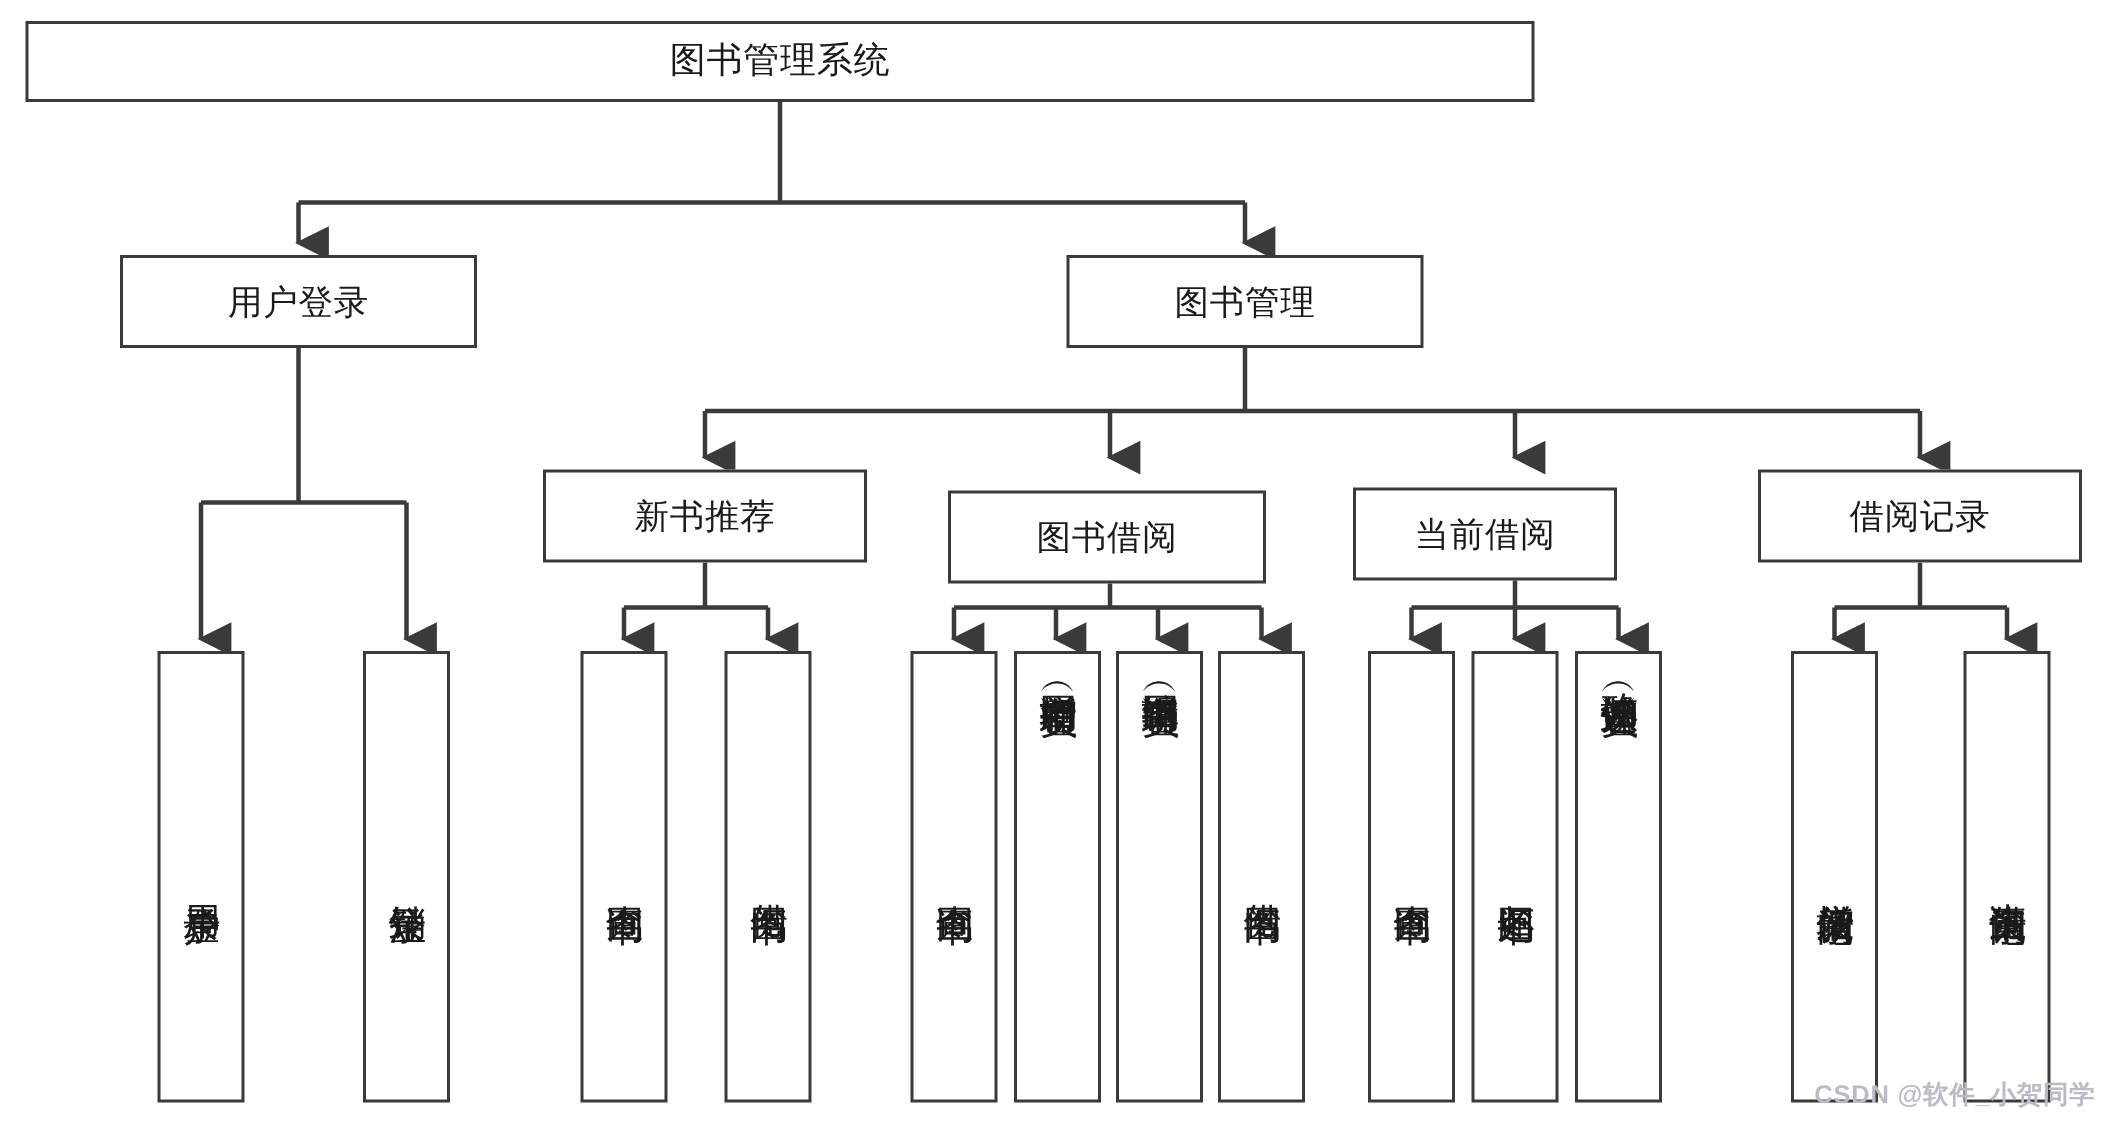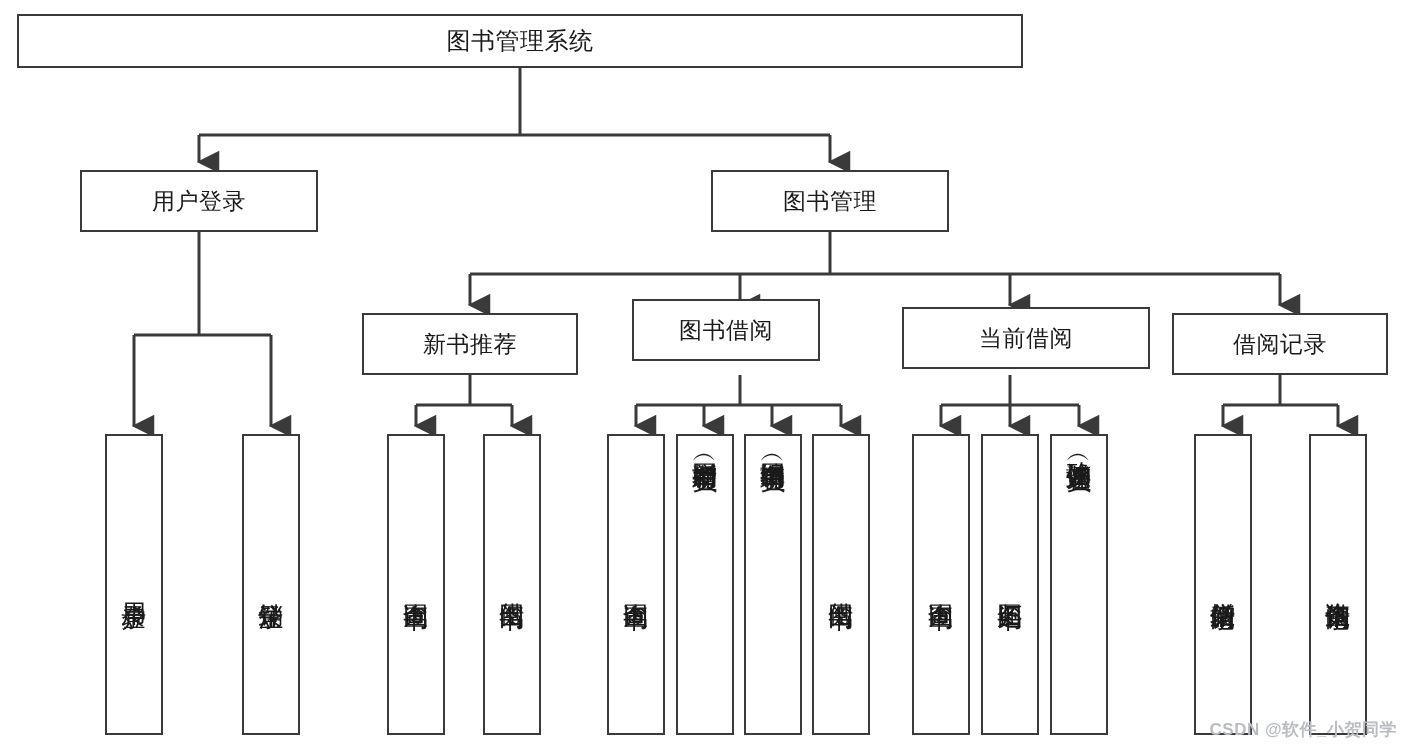--- a/index.html
+++ b/index.html
@@ -138,24 +138,24 @@
   <div class="node horiz" style="left:80px; top:170px; width:238px; height:62px;">
     <span class="label">用户登录</span>
   </div>
   <div class="node horiz" style="left:362px; top:313px; width:216px; height:62px;">
     <span class="label">新书推荐</span>
   </div>
 
   <div class="node horiz" style="left:711px; top:170px; width:238px; height:62px;">
     <span class="label">图书管理</span>
   </div>
-  <div class="node horiz" style="left:632px; top:299px; width:188px; height:62px;">
+  <div class="node horiz" style="left:632px; top:327px; width:212px; height:62px;">
     <span class="label">图书借阅</span>
   </div>
-  <div class="node horiz" style="left:902px; top:307px; width:248px; height:62px;">
+  <div class="node horiz" style="left:902px; top:325px; width:176px; height:62px;">
     <span class="label">当前借阅</span>
   </div>
   <div class="node horiz" style="left:1172px; top:313px; width:216px; height:62px;">
     <span class="label">借阅记录</span>
   </div>
 
   <div class="node vert centered" style="left:105px; top:434px; width:58px; height:301px;">
     <span class="label">用户登录</span>
   </div>
   <div class="node vert centered" style="left:242px; top:434px; width:58px; height:301px;">

